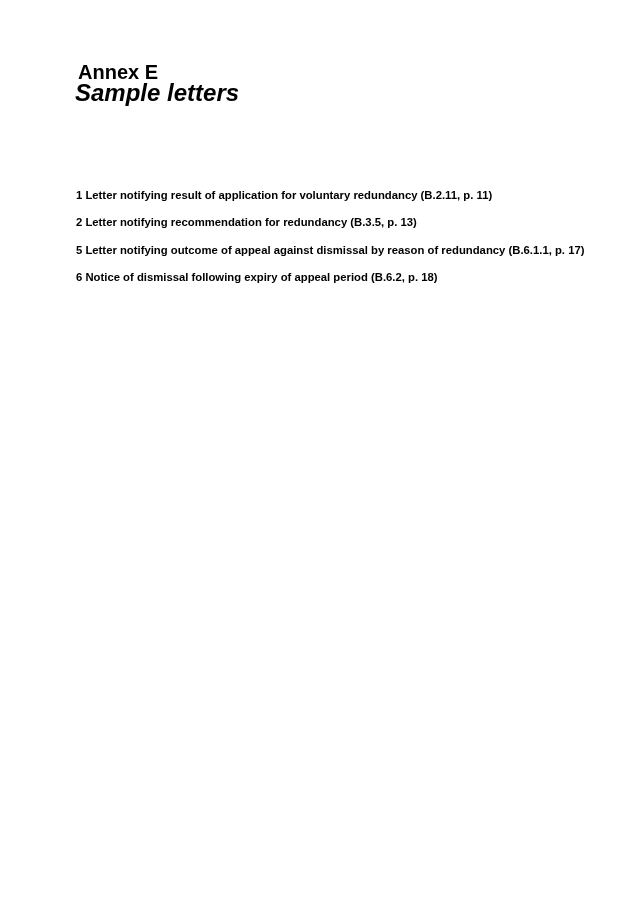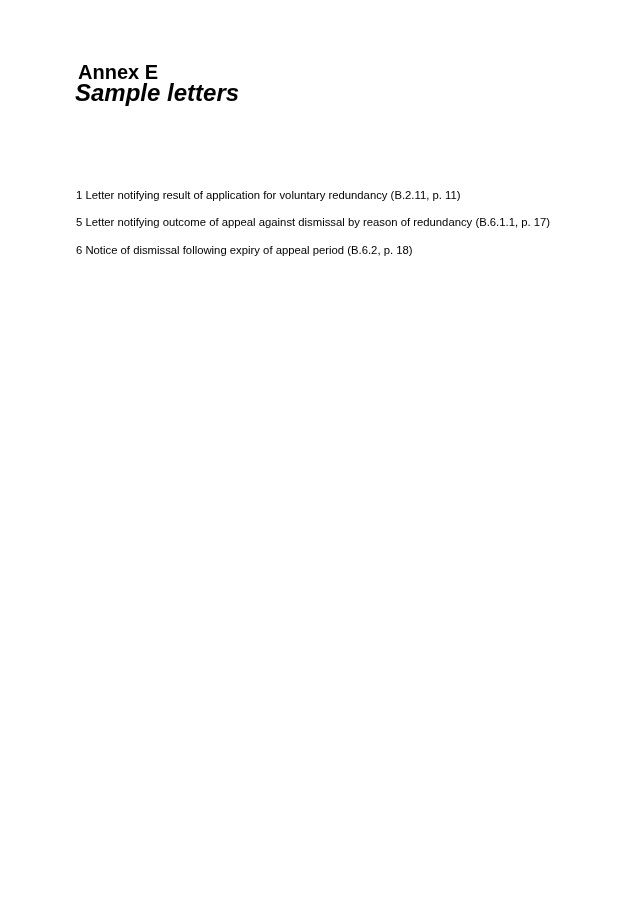--- a/index.html
+++ b/index.html
@@ -49,27 +49,29 @@
       margin: 0;
       padding: 0;
       list-style: none;
     }
     .letter-item {
       font-size: 11.3px;
       line-height: 14px;
       height: 14px;
       margin-bottom: 13.3px;
       white-space: nowrap;
+      font-weight: bold;
     }
   </style>
 </head>
 <body>
 
 <div class="page">
   <h2 class="annex-label">Annex E</h2>
   <h1 class="title">Sample letters</h1>
 
   <ul class="letter-list">
     <li class="letter-item">1 Letter notifying result of application for voluntary redundancy (B.2.11, p. 11)</li>
+    <li class="letter-item">2 Letter notifying recommendation for redundancy (B.3.5, p. 13)</li>
     <li class="letter-item">5 Letter notifying outcome of appeal against dismissal by reason of redundancy (B.6.1.1, p. 17)</li>
     <li class="letter-item">6 Notice of dismissal following expiry of appeal period (B.6.2, p. 18)</li>
   </ul>
 </div>
 
 </body></html>

